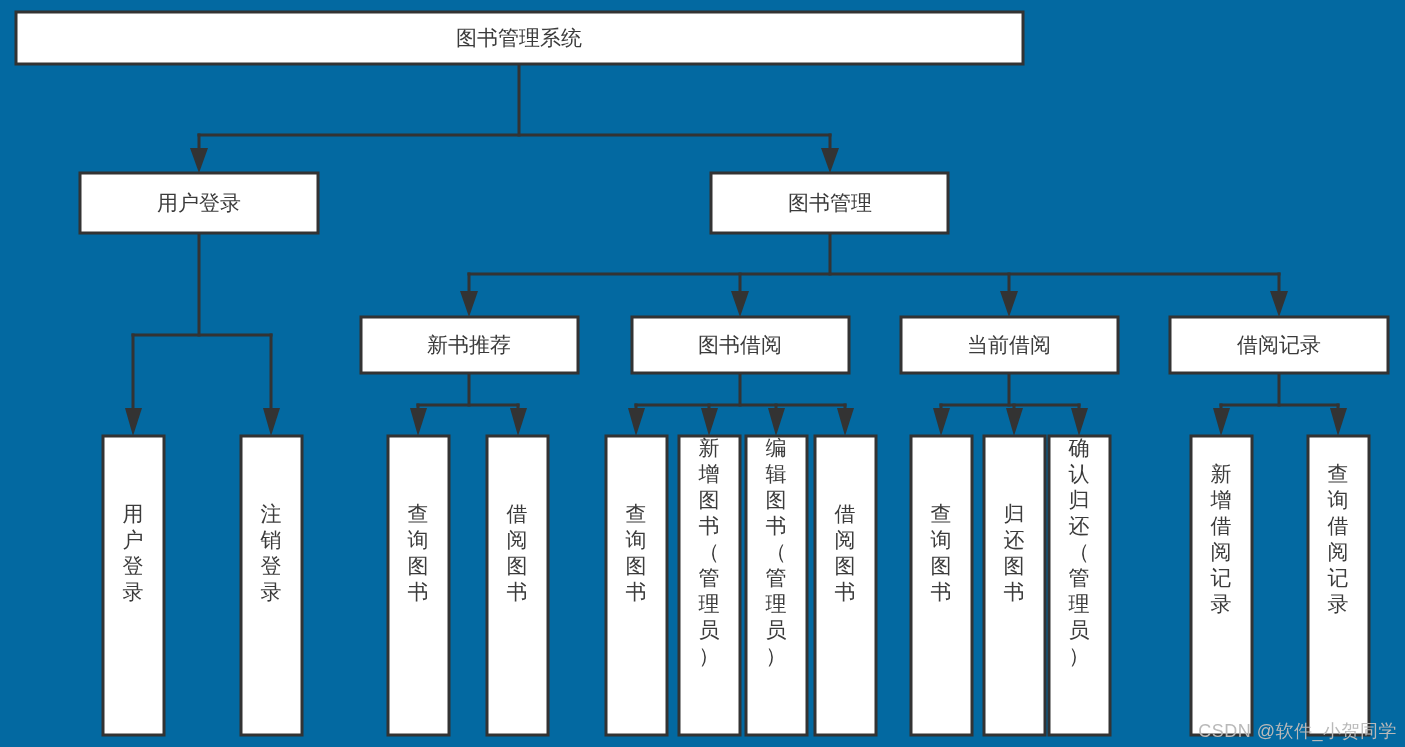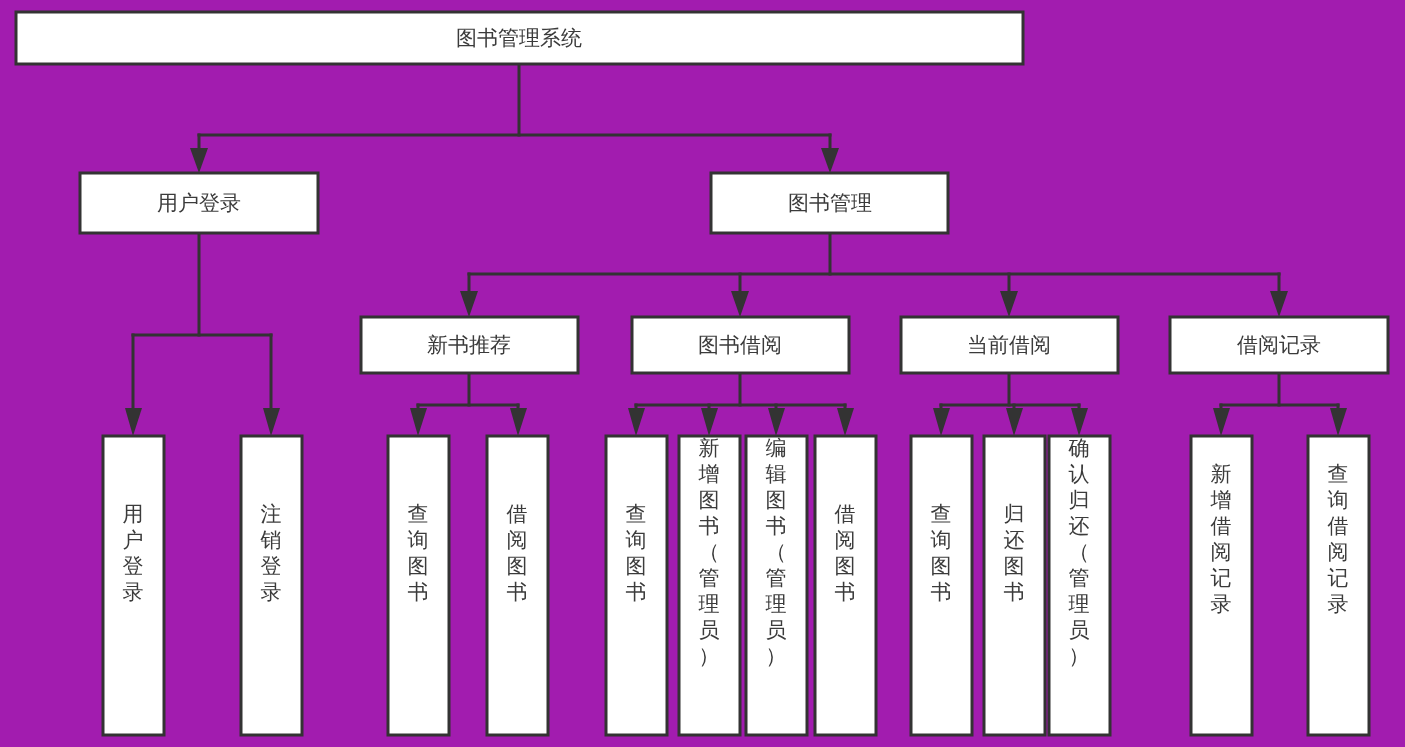--- a/index.html
+++ b/index.html
@@ -10,21 +10,21 @@
   body {
     width: 1405px;
     height: 747px;
     font-family: "Liberation Sans", "DejaVu Sans", sans-serif;
     overflow: hidden;
   }
   #diagram-root {
     position: relative;
     width: 1405px;
     height: 747px;
-    background: #a21caf;
+    background: #0369a1;
   }
   svg#flow {
     position: absolute;
     left: 0;
     top: 0;
     width: 1405px;
     height: 747px;
     display: block;
   }
   .node-rect {
@@ -214,13 +214,14 @@
     <g>
       <rect class="node-rect" x="1191" y="436" width="61" height="299"></rect>
       <text class="node-label-vertical" x="1221" y="481"><tspan x="1221" y="481">新</tspan><tspan x="1221" y="507">增</tspan><tspan x="1221" y="533">借</tspan><tspan x="1221" y="559">阅</tspan><tspan x="1221" y="585">记</tspan><tspan x="1221" y="611">录</tspan></text>
     </g>
     <g>
       <rect class="node-rect" x="1308" y="436" width="61" height="299"></rect>
       <text class="node-label-vertical" x="1338" y="481"><tspan x="1338" y="481">查</tspan><tspan x="1338" y="507">询</tspan><tspan x="1338" y="533">借</tspan><tspan x="1338" y="559">阅</tspan><tspan x="1338" y="585">记</tspan><tspan x="1338" y="611">录</tspan></text>
     </g>
   </svg>
 
+  <div class="watermark">CSDN @软件_小贺同学</div>
 </div>
 
 </body></html>

